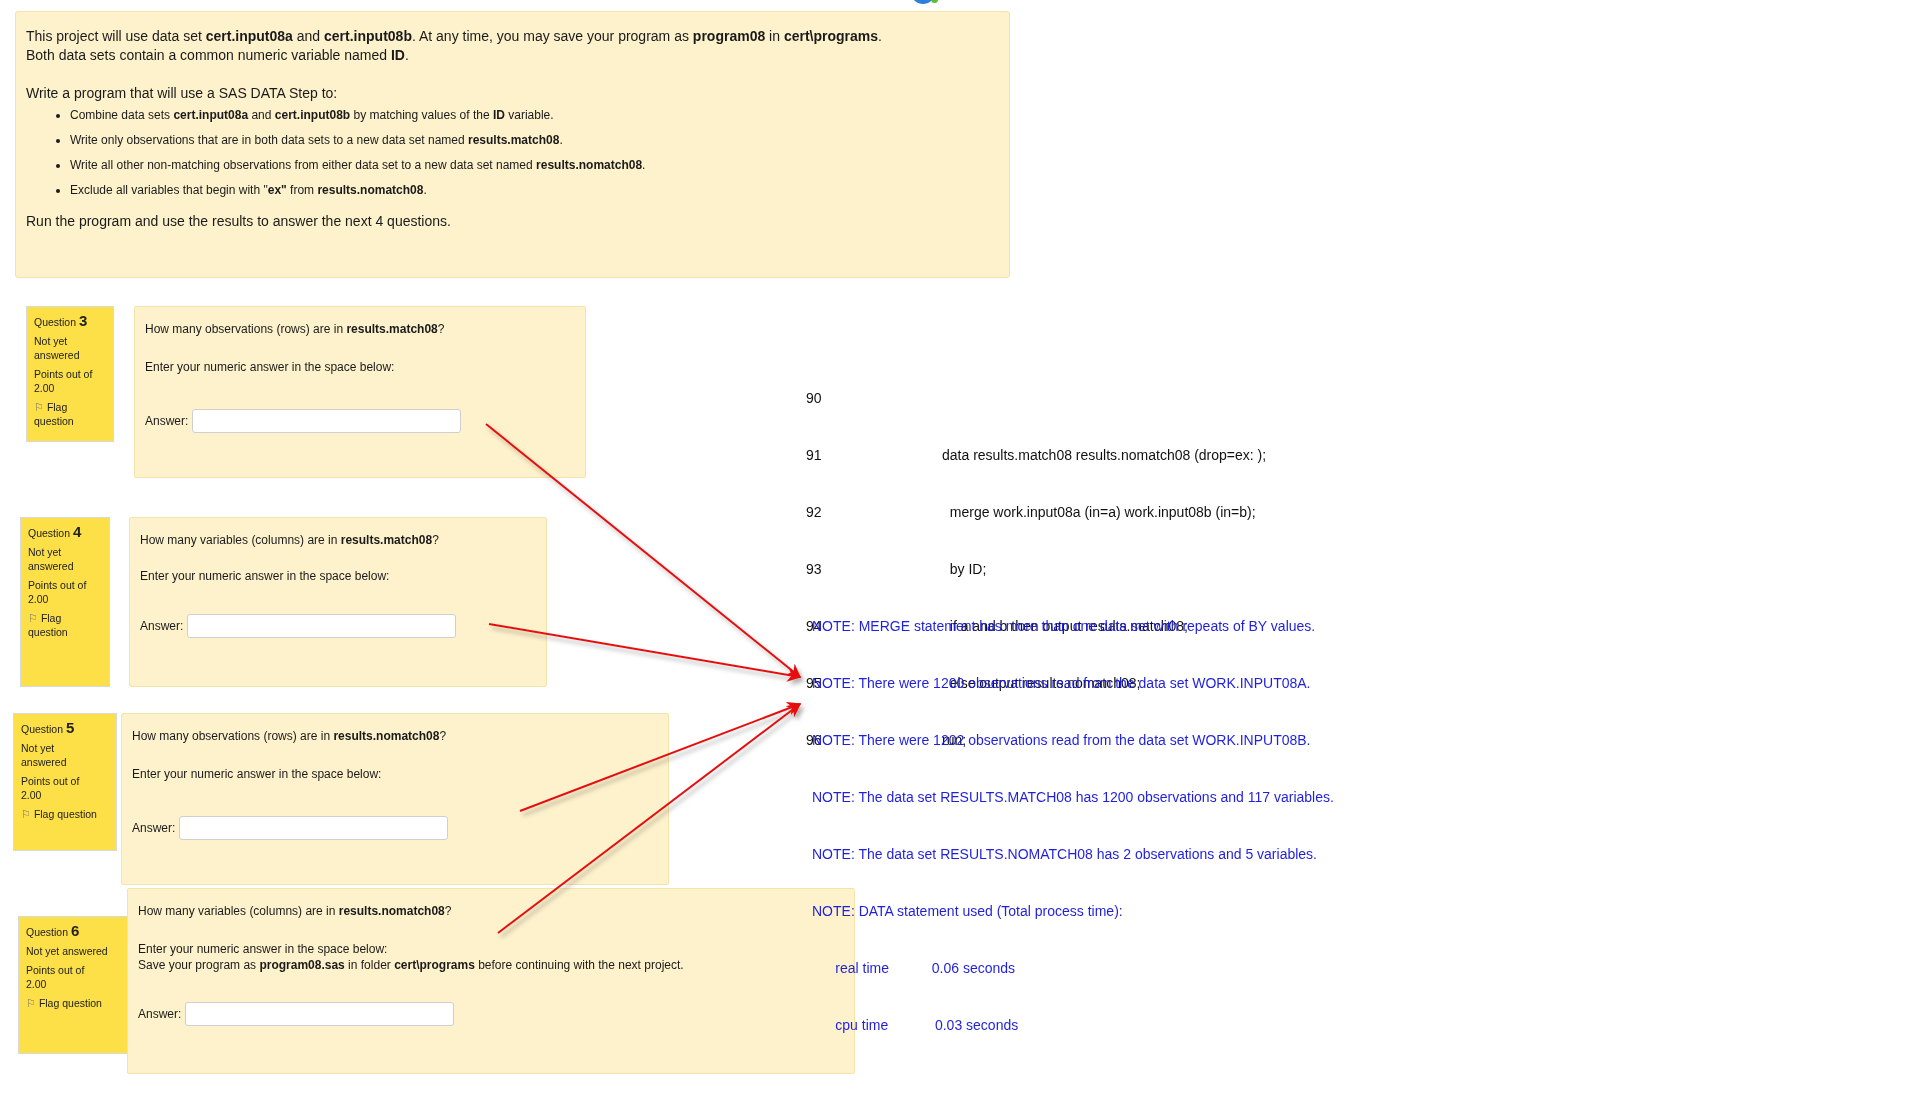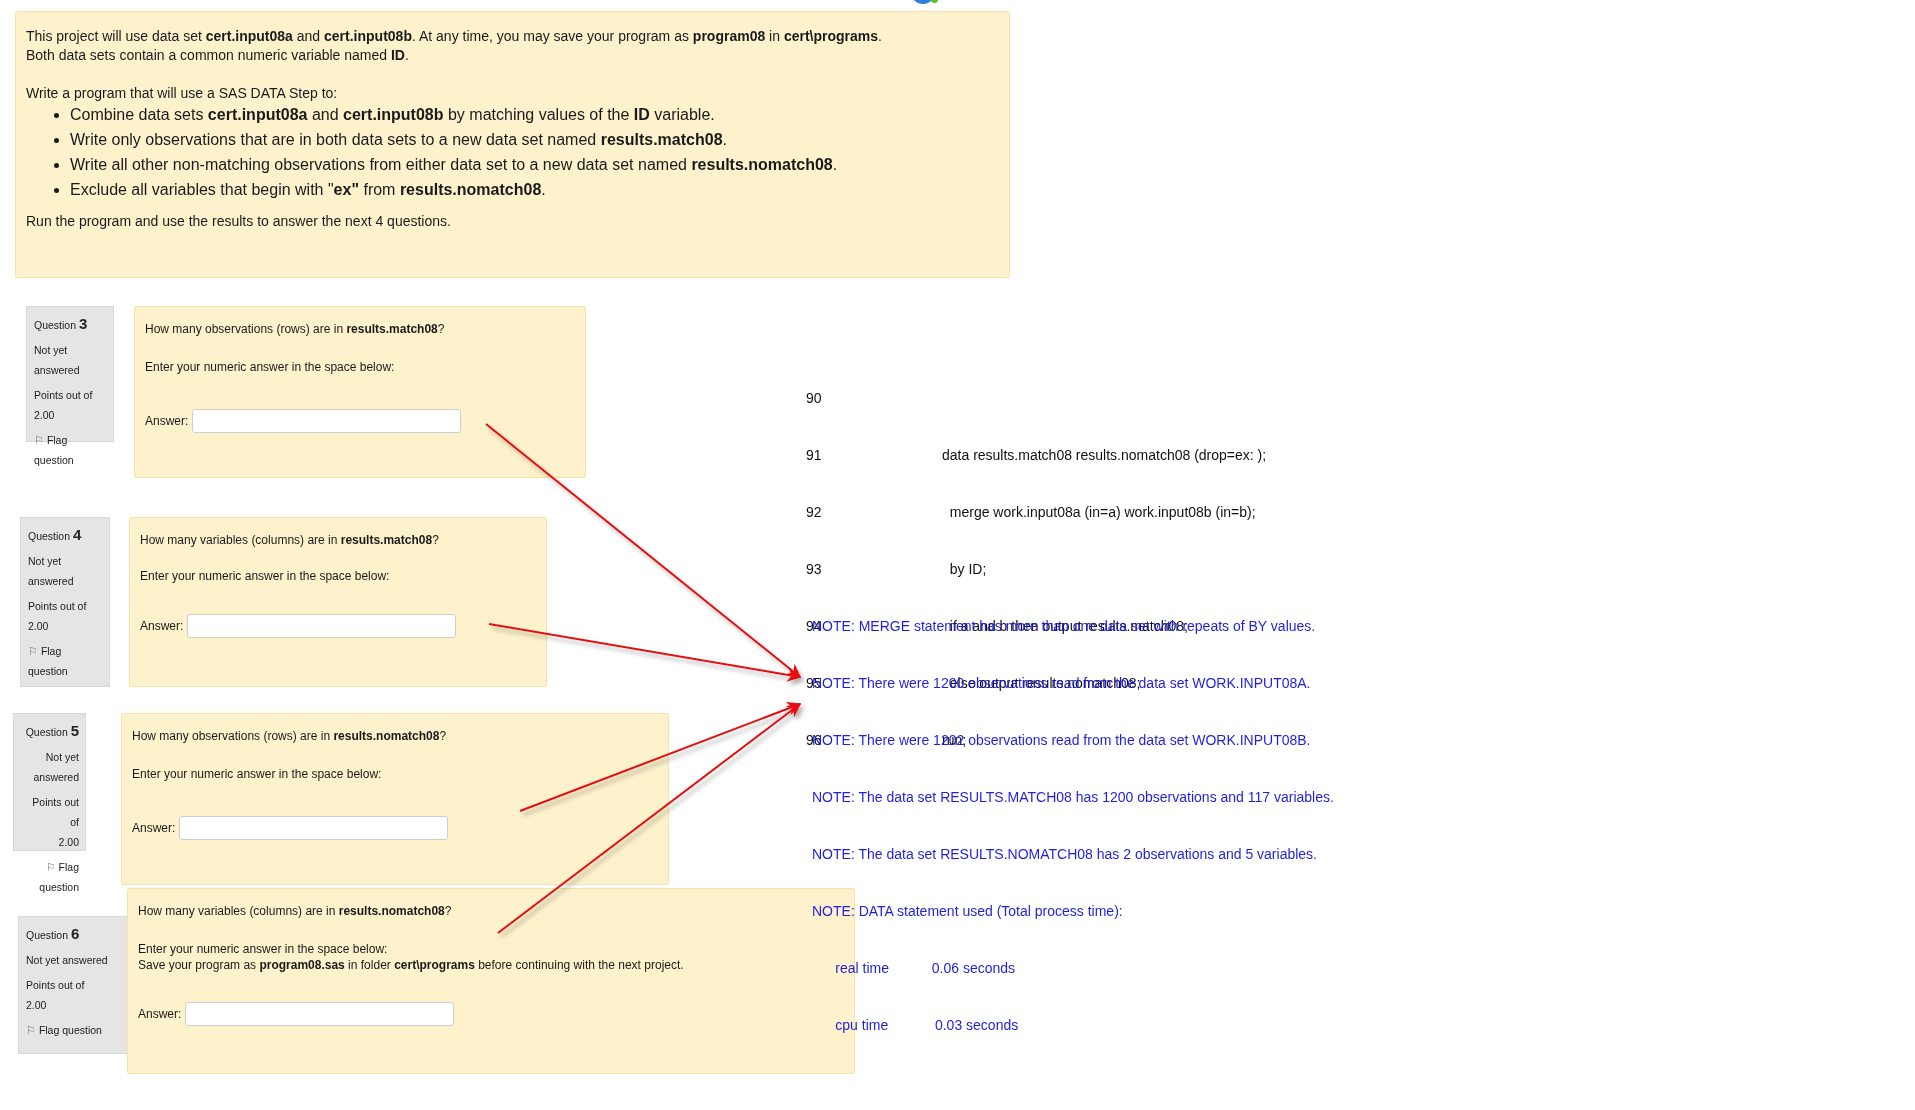--- a/index.html
+++ b/index.html
@@ -17,26 +17,26 @@
     left:931px; top:-4px; width:7px; height:7px; border-radius:50%; background:#5cc02a;
   }
   .intro {
     left:15px; top:11px; width:995px; height:267px;
     background:#fef2cc; border:1px solid #f5e4a9; border-radius:3px;
     box-sizing:border-box; padding:15px 4px 0 10px;
     font-size:14px; line-height:19px;
   }
   .intro p { margin:0; }
   .intro .gap { height:19px; }
-  .intro ul { margin:4px 0 16px 0; padding-left:44px; font-size:16px; }
+  .intro ul { margin:4px 0 16px 0; padding-left:44px; font-size:12px; }
   .intro ul li { line-height:16px; margin-bottom:9px; }
   .intro b { font-weight:bold; }
   .qinfo {
-    background:#e5e5e5; border:1px solid #d9d9d9; box-sizing:border-box;
-    padding:7px 6px 6px 7px; font-size:10.5px; line-height:20px; color:#222;
+    background:#fde047; border:1px solid #d9d9d9; box-sizing:border-box;
+    padding:7px 19px 6px 7px; font-size:10.5px; line-height:14px; color:#222;
   }
   .qinfo .qnum { font-size:15px; font-weight:bold; }
   .qinfo .row { margin-bottom:5px; }
   .qinfo .flag { display:inline-block; font-size:11px; color:#777; margin-right:3px; }
   .qbox {
     background:#fef2cc; border:1px solid #f5e4a9; border-radius:2px;
     box-sizing:border-box; padding:12px 0 0 10px; font-size:12px; line-height:16px;
   }
   .qbox p { margin:0; }
   .qbox .ans-row { display:flex; align-items:center; }
@@ -96,21 +96,21 @@
 </div>
 <div class="abs qbox" style="left:129px; top:517px; width:418px; height:170px;">
   <p style="margin-top:2px;"><span>How many variables (columns) are in </span><b>results.match08</b><span>?</span></p>
   <p style="margin-top:20px;">Enter your numeric answer in the space below:</p>
   <div class="ans-row" style="margin-top:30px;">
     <span class="ans-label">Answer:</span>
     <input type="text" style="width: 269px;" value="">
   </div>
 </div>
 
-<div class="abs qinfo" style="left:13px; top:713px; width:73px; height:138px;text-align:right;">
+<div class="abs qinfo" style="left:13px; top:713px; width:104px; height:138px;">
   <div class="row"><span>Question </span><span class="qnum">5</span></div>
   <div class="row">Not yet answered</div>
   <div class="row"><span>Points out of</span><br><span>2.00</span></div>
   <div class="row"><span class="flag">⚐</span><span>Flag question</span></div>
 </div>
 <div class="abs qbox" style="left:121px; top:713px; width:548px; height:172px;">
   <p style="margin-top:2px;"><span>How many observations (rows) are in </span><b>results.nomatch08</b><span>?</span></p>
   <p style="margin-top:22px;">Enter your numeric answer in the space below:</p>
   <div class="ans-row" style="margin-top:34px;">
     <span class="ans-label">Answer:</span>

